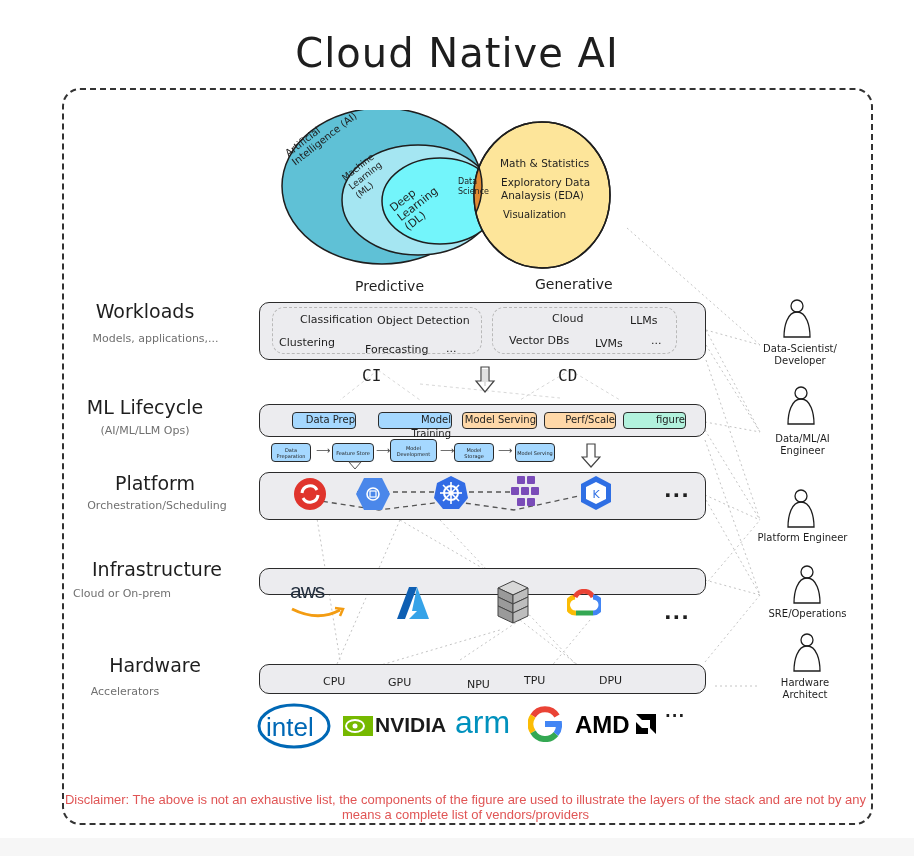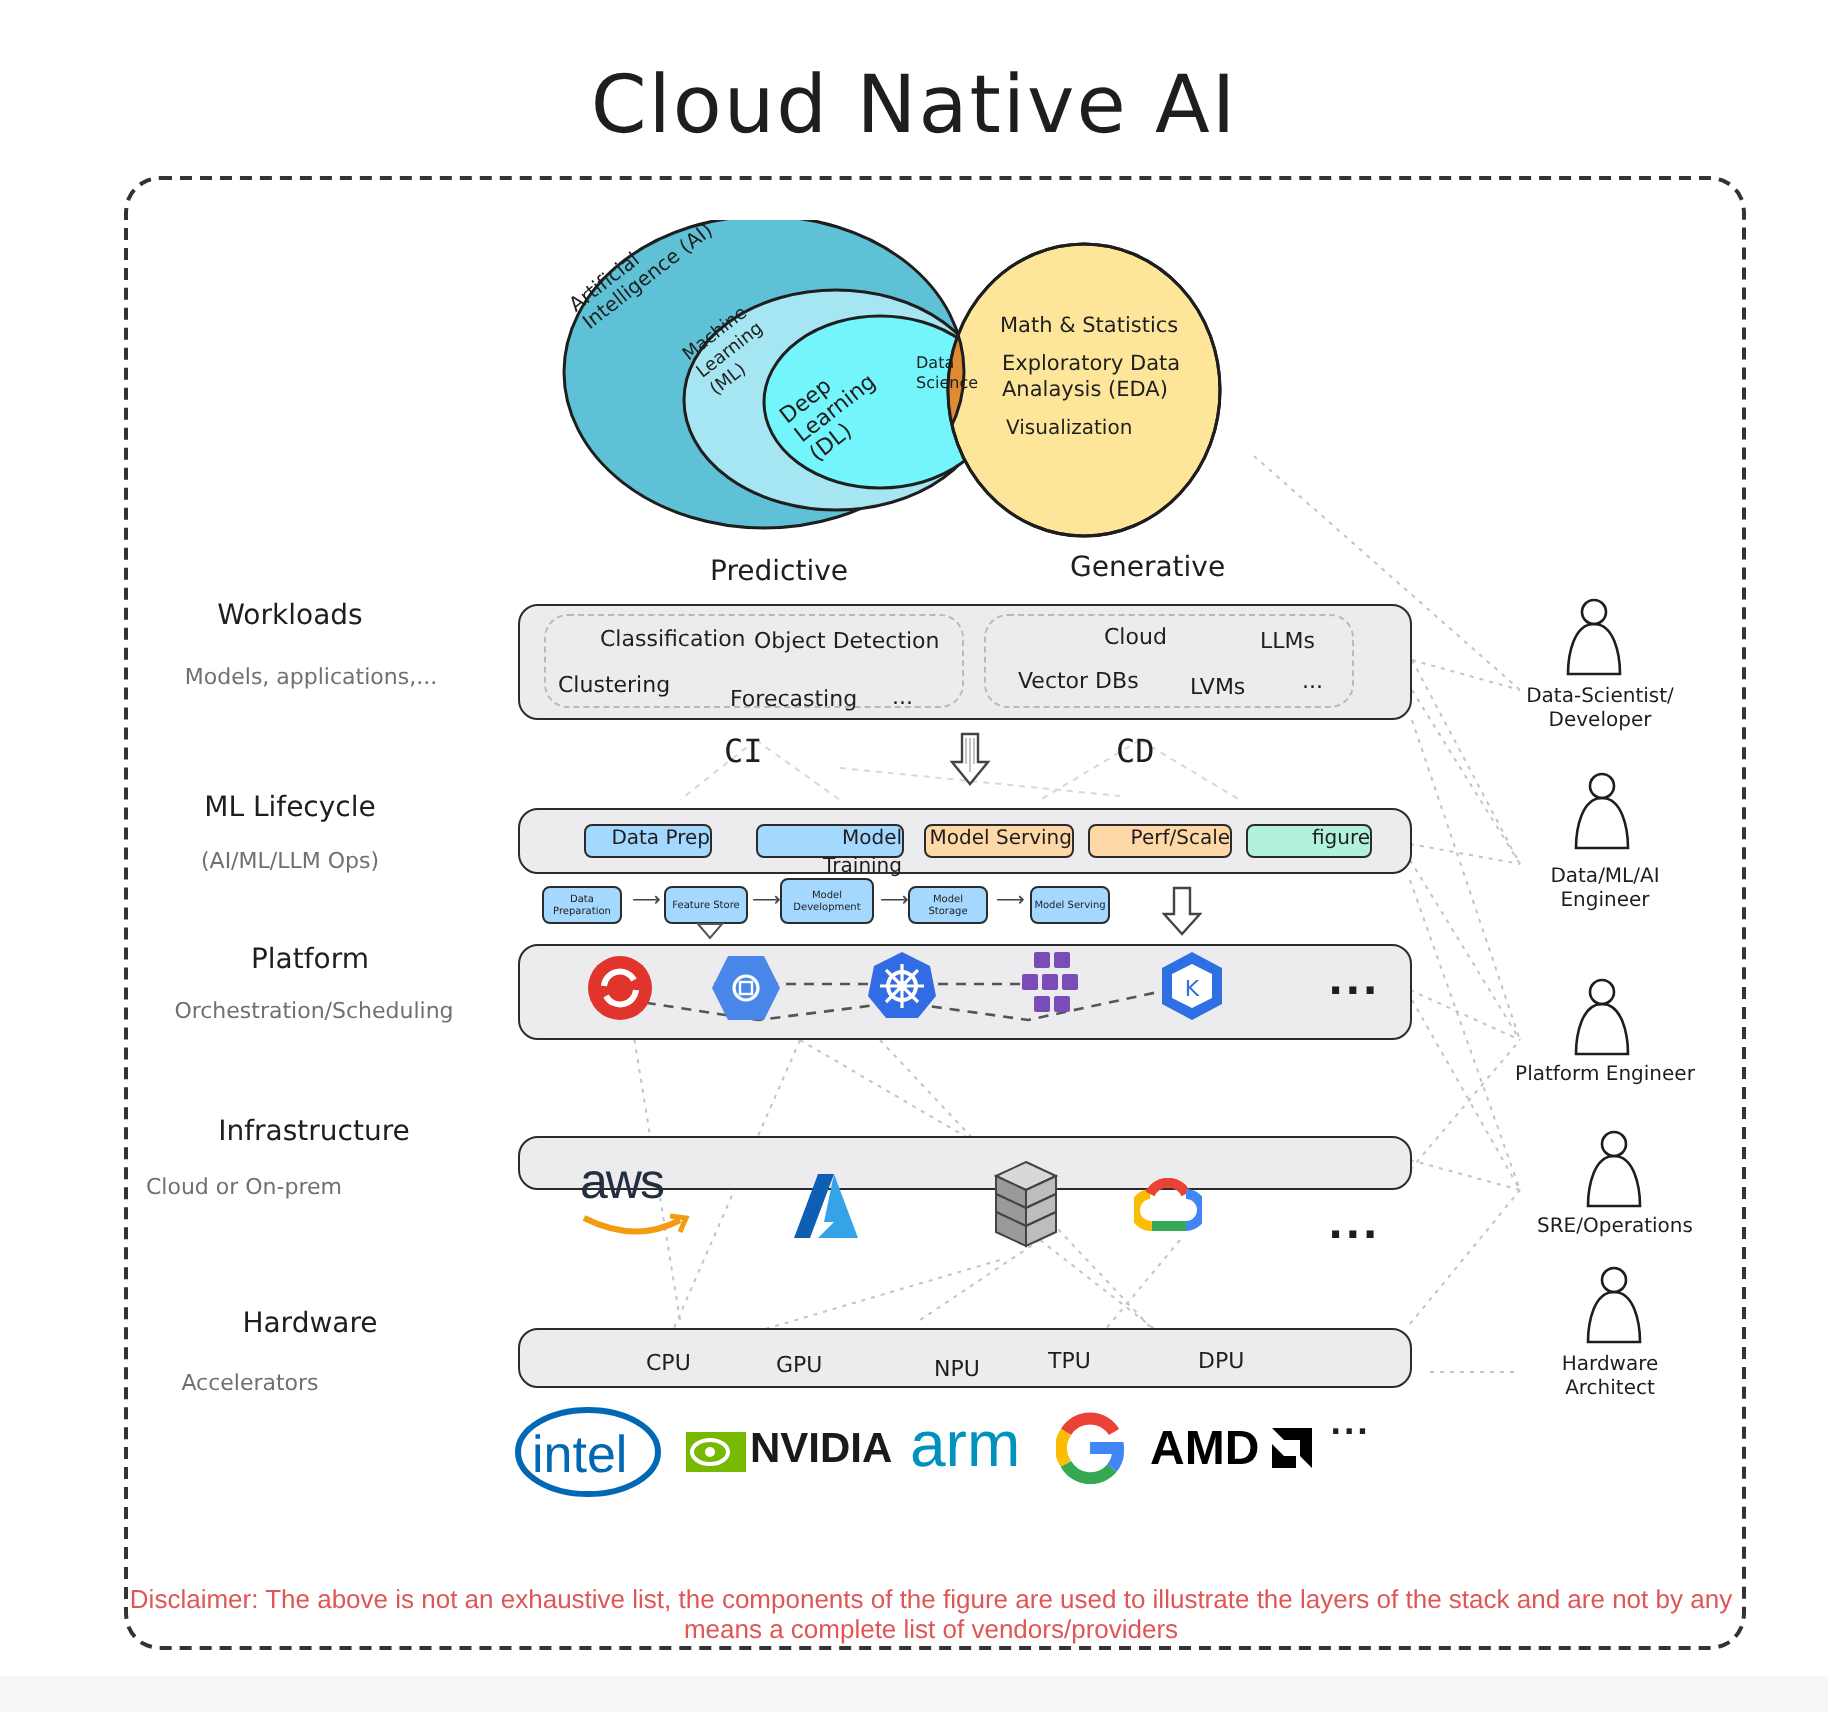--- a/index.html
+++ b/index.html
@@ -4,21 +4,21 @@
 <style>
   html, body { margin:0; padding:0; background:#ffffff; }
   body { width:914px; height:856px; position:relative; overflow:hidden;
          font-family:"DejaVu Sans", sans-serif; color:#1e1e1e; }
   .abs { position:absolute; }
   .hand { font-family:"DejaVu Sans", sans-serif; }
   #title { left:0; width:914px; top:30px; text-align:center; font-size:40px; letter-spacing:1px; color:#1e1e1e; font-weight:400; }
   #frame { left:62px; top:88px; width:811px; height:737px; border:2px dashed #333; border-radius:18px; box-sizing:border-box; }
   #bottom-strip { left:0; top:838px; width:914px; height:18px; background:#f6f6f6; }
   #bgsvg { left:0; top:0; width:914px; height:856px; }
-  .layer-title { font-size:14px; color:#1e1e1e; text-align:center; }
+  .layer-title { font-size:19px; color:#1e1e1e; text-align:center; }
   .layer-sub { font-size:11px; color:#707070; text-align:center; }
   .box { background:#ececef; border:1.6px solid #2b2b2b; border-radius:10px; box-sizing:border-box; }
   .inner-dash { border:1.2px dashed #b9b9b9; border-radius:12px; box-sizing:border-box; }
   .wl { font-size:11px; color:#1e1e1e; }
   .pill { border:1.5px solid #2b2b2b; border-radius:4px; font-size:10px; text-align:right; box-sizing:border-box; height:17px; line-height:14px; }
   .mini { border:1.3px solid #2b2b2b; border-radius:4px; background:#a5d8ff; font-size:5px; text-align:center; box-sizing:border-box; display:flex; align-items:center; justify-content:center; line-height:6px; padding:1px; }
   .arrow-r { font-size:10px; color:#444; }
   .persona-label { font-size:10px; text-align:center; color:#1e1e1e; line-height:12px; }
   .hw { font-size:11px; color:#1e1e1e; }
   .venn-txt { font-size:10px; color:#1e1e1e; }
@@ -197,21 +197,21 @@
   </g>
 </svg>
 <svg class="abs" style="left:579px;top:475px;width:34px;height:36px;" viewBox="0 0 34 36">
   <polygon points="17,1 32,9 32,27 17,35 2,27 2,9" fill="#2f6fe4"></polygon>
   <polygon points="17,7 27,12 27,24 17,29 7,24 7,12" fill="#fff"></polygon>
   <text x="17" y="23" text-anchor="middle" font-size="11" fill="#2f6fe4" font-family="DejaVu Sans, sans-serif">K</text>
 </svg>
 <div class="abs ellipsis" style="left:664px;top:478px;">...</div>
 
 <div class="abs box" style="left:259px;top:568px;width:447px;height:27px;"></div>
-<div class="abs" style="left:290px;top:576px;font-family:'Liberation Sans',sans-serif;font-size:25px;letter-spacing:-1px;color:#232f3e;line-height:30px;">aws</div>
+<div class="abs" style="left:290px;top:576px;font-family:'Liberation Sans',sans-serif;font-size:21px;letter-spacing:-1px;color:#232f3e;line-height:30px;">aws</div>
 <svg class="abs" style="left:290px;top:606px;width:56px;height:14px;" viewBox="0 0 56 14">
   <path d="M2 3 Q28 16 50 4" stroke="#f39c12" stroke-width="3" fill="none"></path>
   <path d="M45 2 L53 3 L50 10" stroke="#f39c12" stroke-width="2.5" fill="none"></path>
 </svg>
 <svg class="abs" style="left:395px;top:585px;width:36px;height:36px;" viewBox="0 0 36 36">
   <path d="M14 2 L22 2 L10 34 L2 34 Z" fill="#0e5fb3"></path>
   <path d="M22 2 L34 34 L14 34 L22 26 L17 26 Z" fill="#36a3e8"></path>
 </svg>
 <svg class="abs" style="left:497px;top:580px;width:32px;height:46px;" viewBox="0 0 32 46">
   <g stroke="#444" stroke-width="1">

